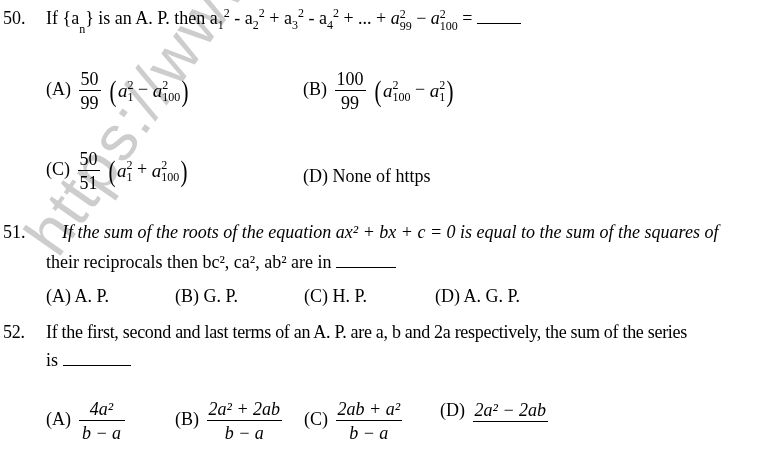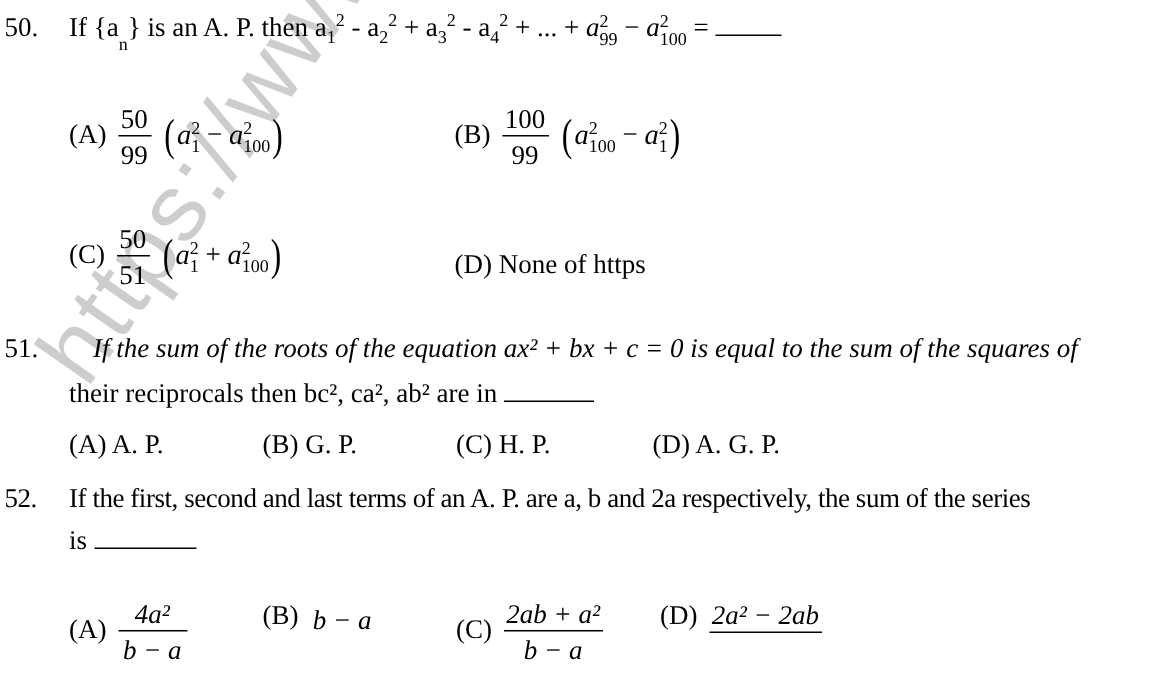--- a/index.html
+++ b/index.html
@@ -102,21 +102,21 @@
     <span class="abs" style="left:3px; top:322px; letter-spacing:-0.3px;">52.</span>
     <span class="abs" style="left:46px; top:322px; letter-spacing:-0.3px;">If the first, second and last terms of an A. P. are a, b and 2a respectively, the sum of the series</span>
     <span class="abs" style="left:46px; top:350px;text-align:center;"><span>is</span> <span class="blank" style="width:68px;"></span></span>
 
     <div class="abs" style="left:46px; top:400px;">
       <span>(A)</span>
       <span class="frac it" style="width:46px;"><span class="num">4a²</span><span class="den">b − a</span></span>
     </div>
     <div class="abs" style="left:175px; top:400px;">
       <span>(B)</span>
-      <span class="frac it"><span class="den">b − a</span></span>
+      <span class="frac it"><span class="num">2a² + 2ab</span><span class="den">b − a</span></span>
     </div>
     <div class="abs" style="left:304px; top:400px;">
       <span>(C)</span>
       <span class="frac it"><span class="num">2ab + a²</span><span class="den">b − a</span></span>
     </div>
     <div class="abs" style="left:440px; top:400px;">
       <span>(D)</span>
       <span class="frac it"><span class="num">2a² − 2ab</span></span>
     </div>
   </div>

